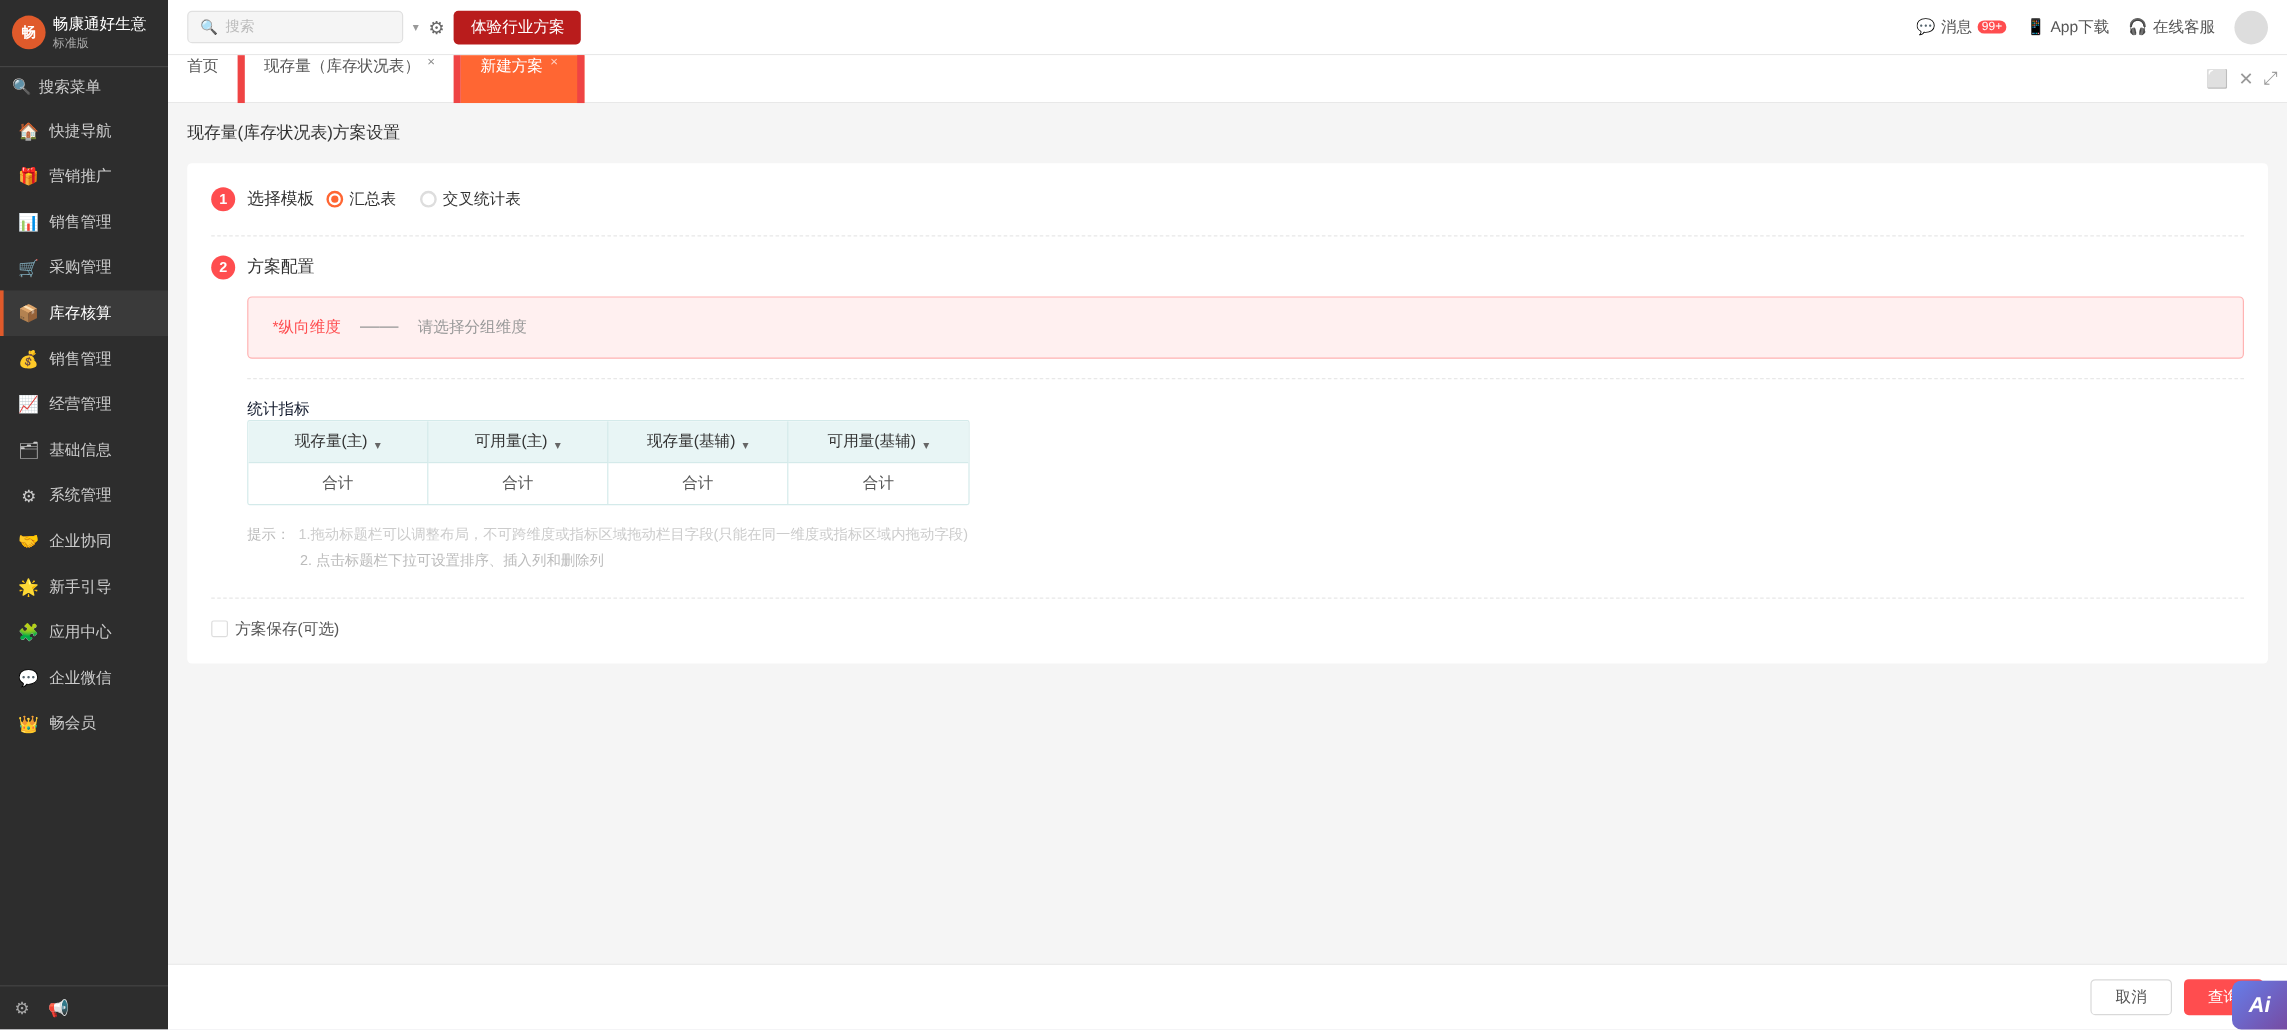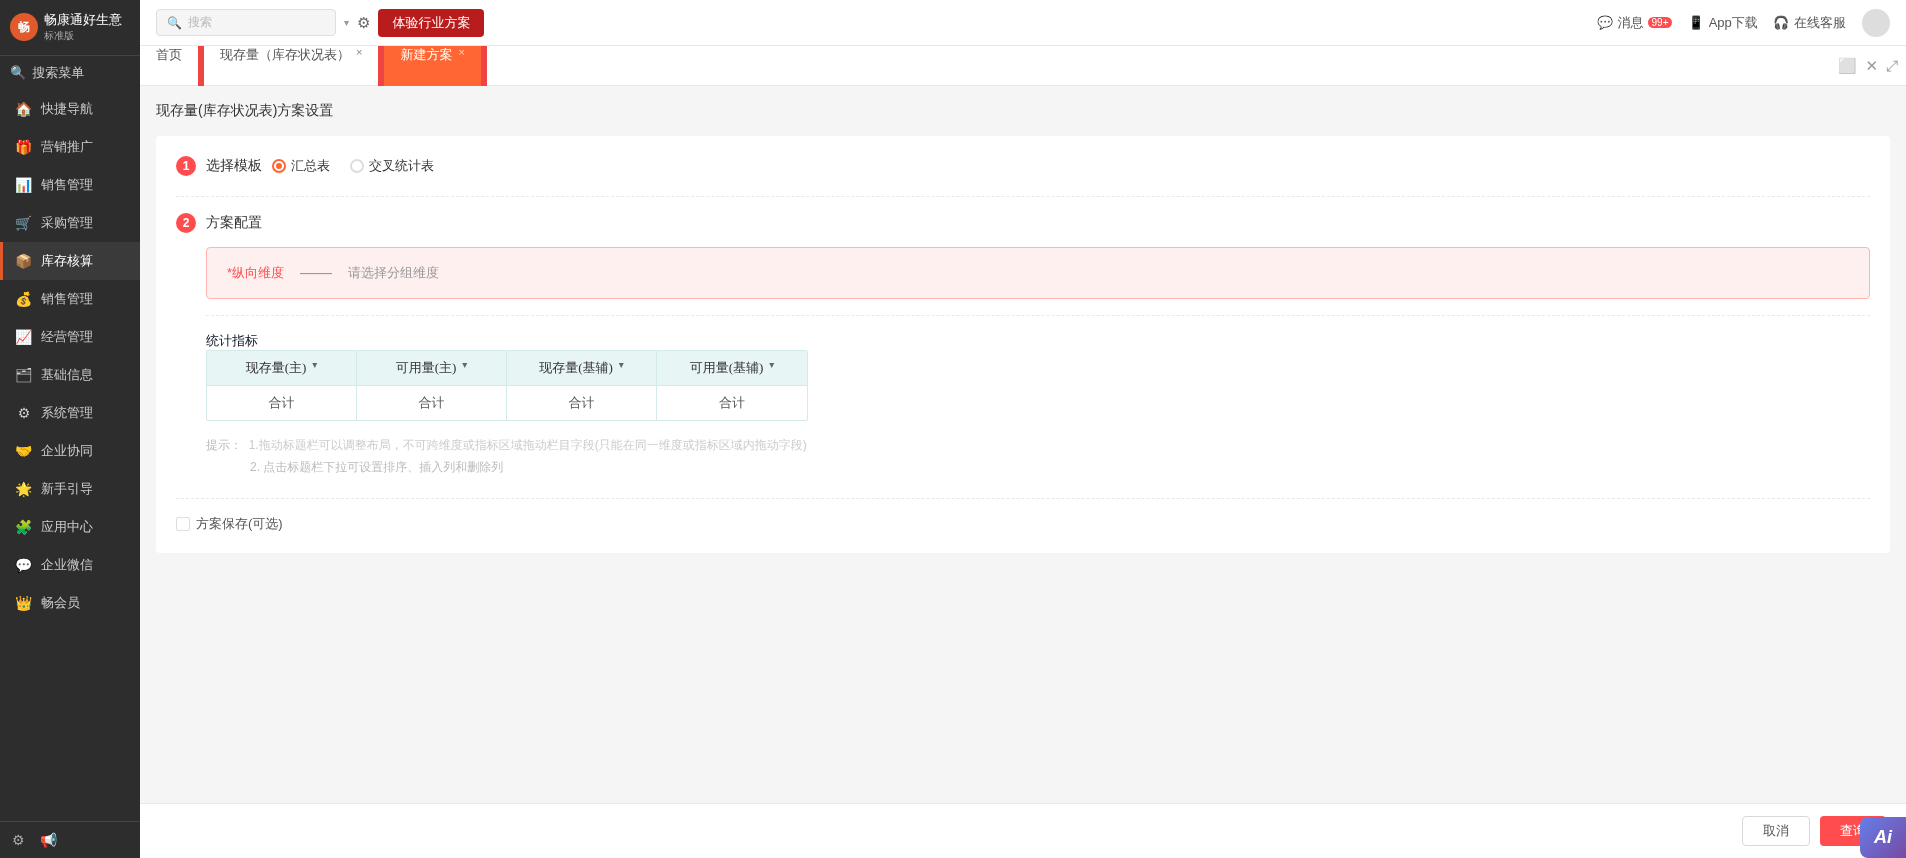--- a/index.html
+++ b/index.html
@@ -270,25 +270,24 @@
       display: flex;
       background: #e8f5f5;
     }
     .stat-table-body {
       display: flex;
     }
     .stat-cell {
       padding: 8px 16px;
       border-right: 1px solid #d4eaea;
       min-width: 150px;
-      display: flex; align-items: flex-start; justify-content: center;
+      display: flex; align-items: flex-end; justify-content: center;
       font-size: 13px;
       color: #333;
       gap: 6px;
-      font-family: Liberation Serif, serif;
     }
     .stat-cell:last-child { border-right: none; }
     .stat-cell-body {
       padding: 8px 16px;
       border-right: 1px solid #d4eaea;
       min-width: 150px;
       display: flex; align-items: center; justify-content: center;
       font-size: 13px;
       color: #555;
       border-top: 1px solid #d4eaea;

